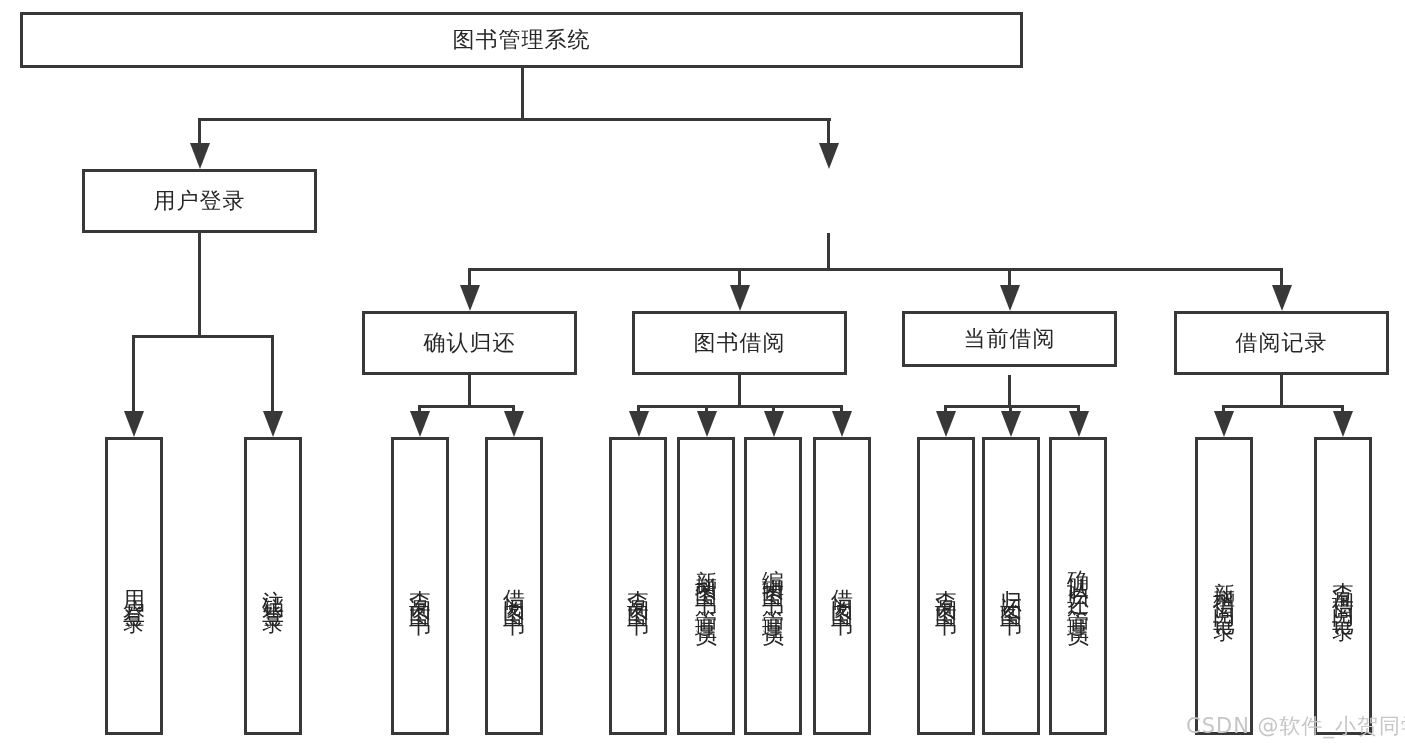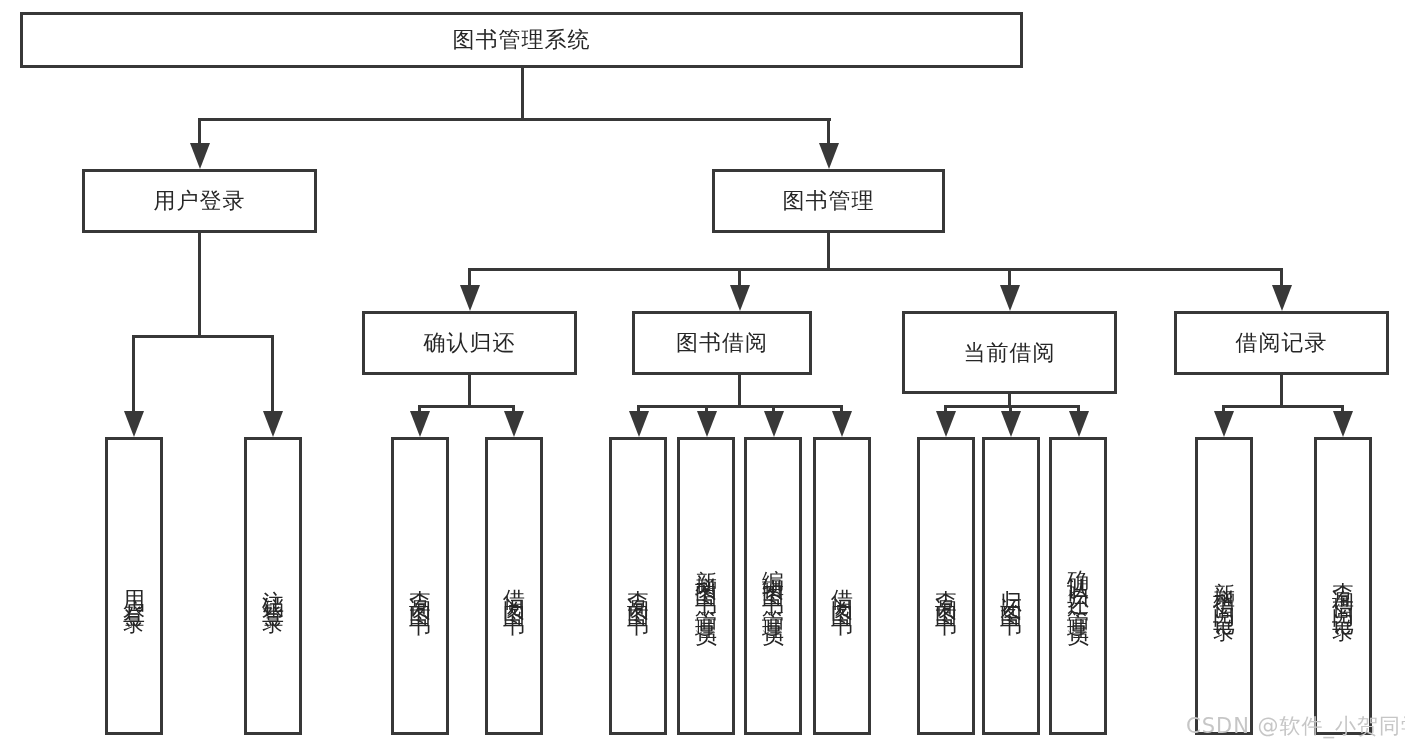--- a/index.html
+++ b/index.html
@@ -59,43 +59,42 @@
   <div class="box" style="left:20px;top:12px;width:1003px;height:56px">图书管理系统</div>
 
   <div class="vl" style="left:521px;top:66px;height:52px"></div>
   <div class="hl" style="left:198px;top:118px;width:633px"></div>
   <div class="vl" style="left:198px;top:118px;height:26px"></div>
   <div class="arr" style="left:190px;top:143px"></div>
   <div class="vl" style="left:827px;top:118px;height:26px"></div>
   <div class="arr" style="left:819px;top:143px"></div>
 
   <div class="box" style="left:82px;top:169px;width:235px;height:64px">用户登录</div>
-  <div class="box" style="left:712px;top:169px;width:233px;height:64px">图书管理</div>
 
   <div class="vl" style="left:198px;top:233px;height:104px"></div>
   <div class="hl" style="left:132px;top:335px;width:142px"></div>
   <div class="vl" style="left:132px;top:335px;height:78px"></div>
   <div class="arr" style="left:124px;top:411px"></div>
   <div class="vl" style="left:271px;top:335px;height:78px"></div>
   <div class="arr" style="left:263px;top:411px"></div>
 
   <div class="vl" style="left:827px;top:233px;height:37px"></div>
   <div class="hl" style="left:468px;top:268px;width:815px"></div>
   <div class="vl" style="left:468px;top:268px;height:19px"></div>
   <div class="arr" style="left:460px;top:285px"></div>
   <div class="vl" style="left:738px;top:268px;height:19px"></div>
   <div class="arr" style="left:730px;top:285px"></div>
   <div class="vl" style="left:1008px;top:268px;height:19px"></div>
   <div class="arr" style="left:1000px;top:285px"></div>
   <div class="vl" style="left:1280px;top:268px;height:19px"></div>
   <div class="arr" style="left:1272px;top:285px"></div>
 
   <div class="box" style="left:362px;top:311px;width:215px;height:64px">确认归还</div>
-  <div class="box" style="left:632px;top:311px;width:180px;height:64px">图书借阅</div>
-  <div class="box" style="left:902px;top:311px;width:215px;height:83px">当前借阅</div>
+  <div class="box" style="left:632px;top:311px;width:215px;height:64px">图书借阅</div>
+  <div class="box" style="left:902px;top:311px;width:215px;height:56px">当前借阅</div>
   <div class="box" style="left:1174px;top:311px;width:215px;height:64px">借阅记录</div>
 
   <div class="vl" style="left:468px;top:375px;height:33px"></div>
   <div class="hl" style="left:418px;top:405px;width:97px"></div>
   <div class="vl" style="left:418px;top:405px;height:10px"></div>
   <div class="arr" style="left:410px;top:411px"></div>
   <div class="vl" style="left:512px;top:405px;height:10px"></div>
   <div class="arr" style="left:504px;top:411px"></div>
 
   <div class="vl" style="left:738px;top:375px;height:33px"></div>

